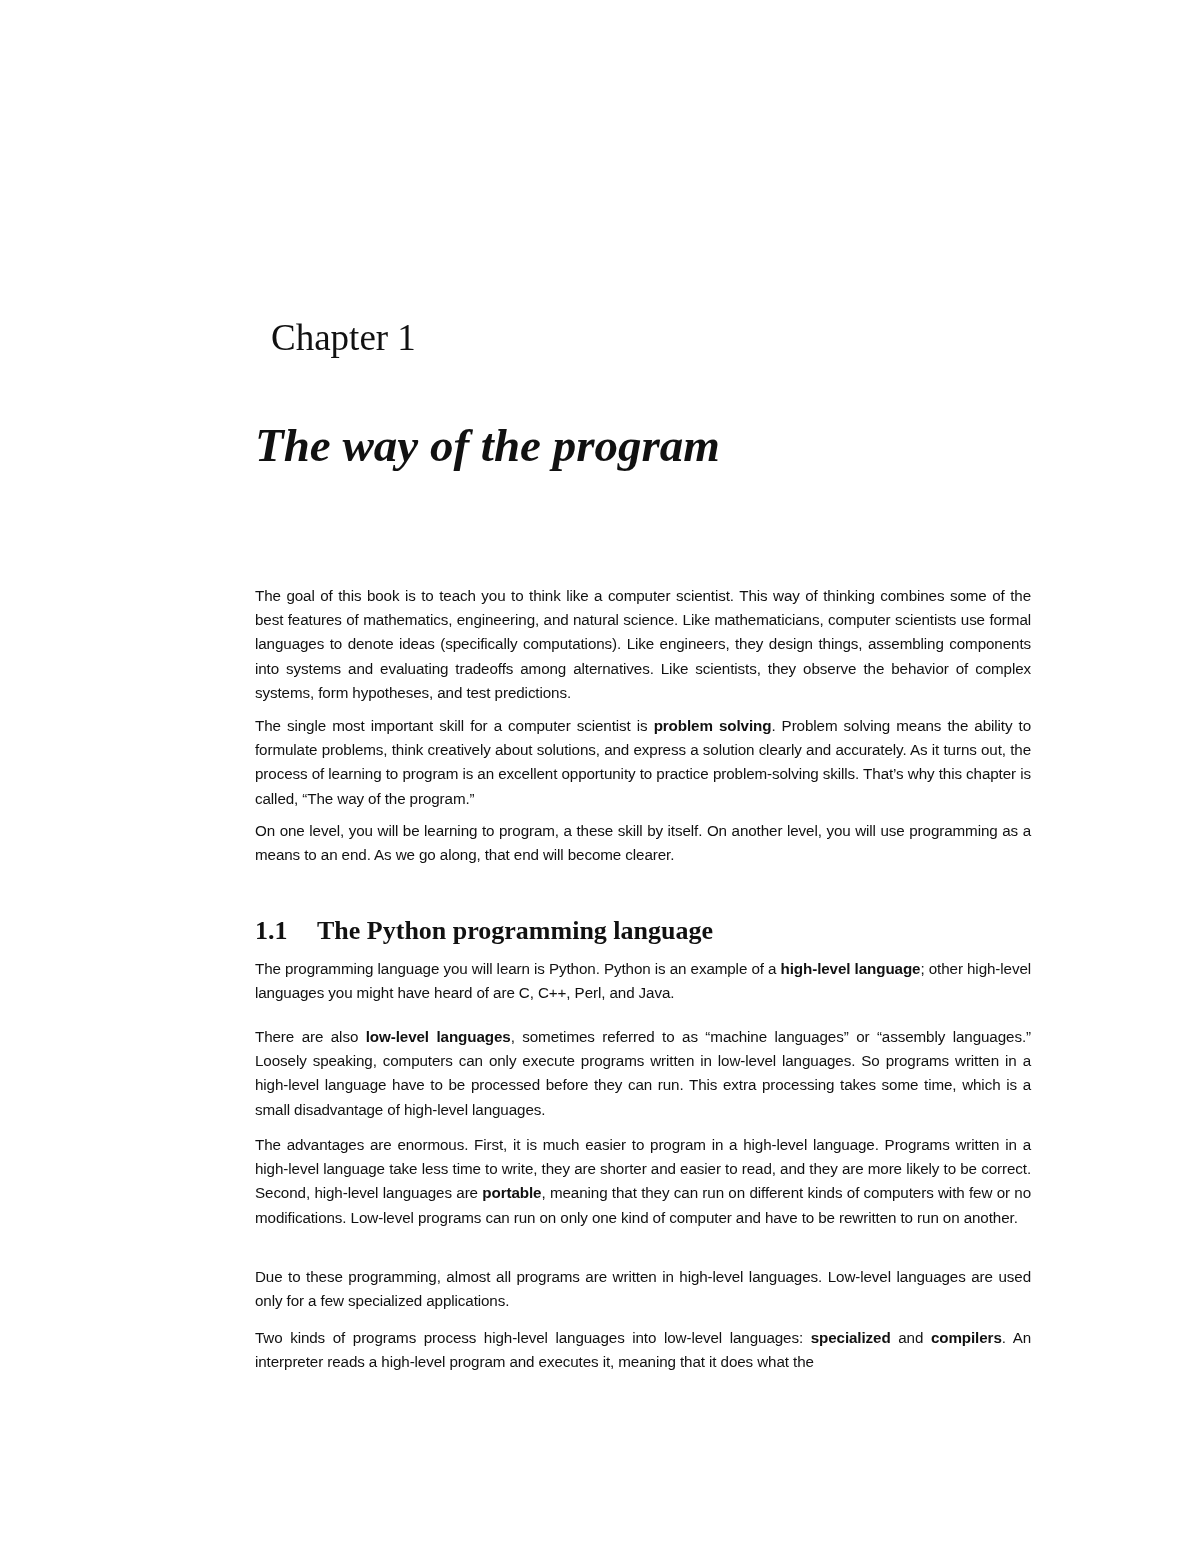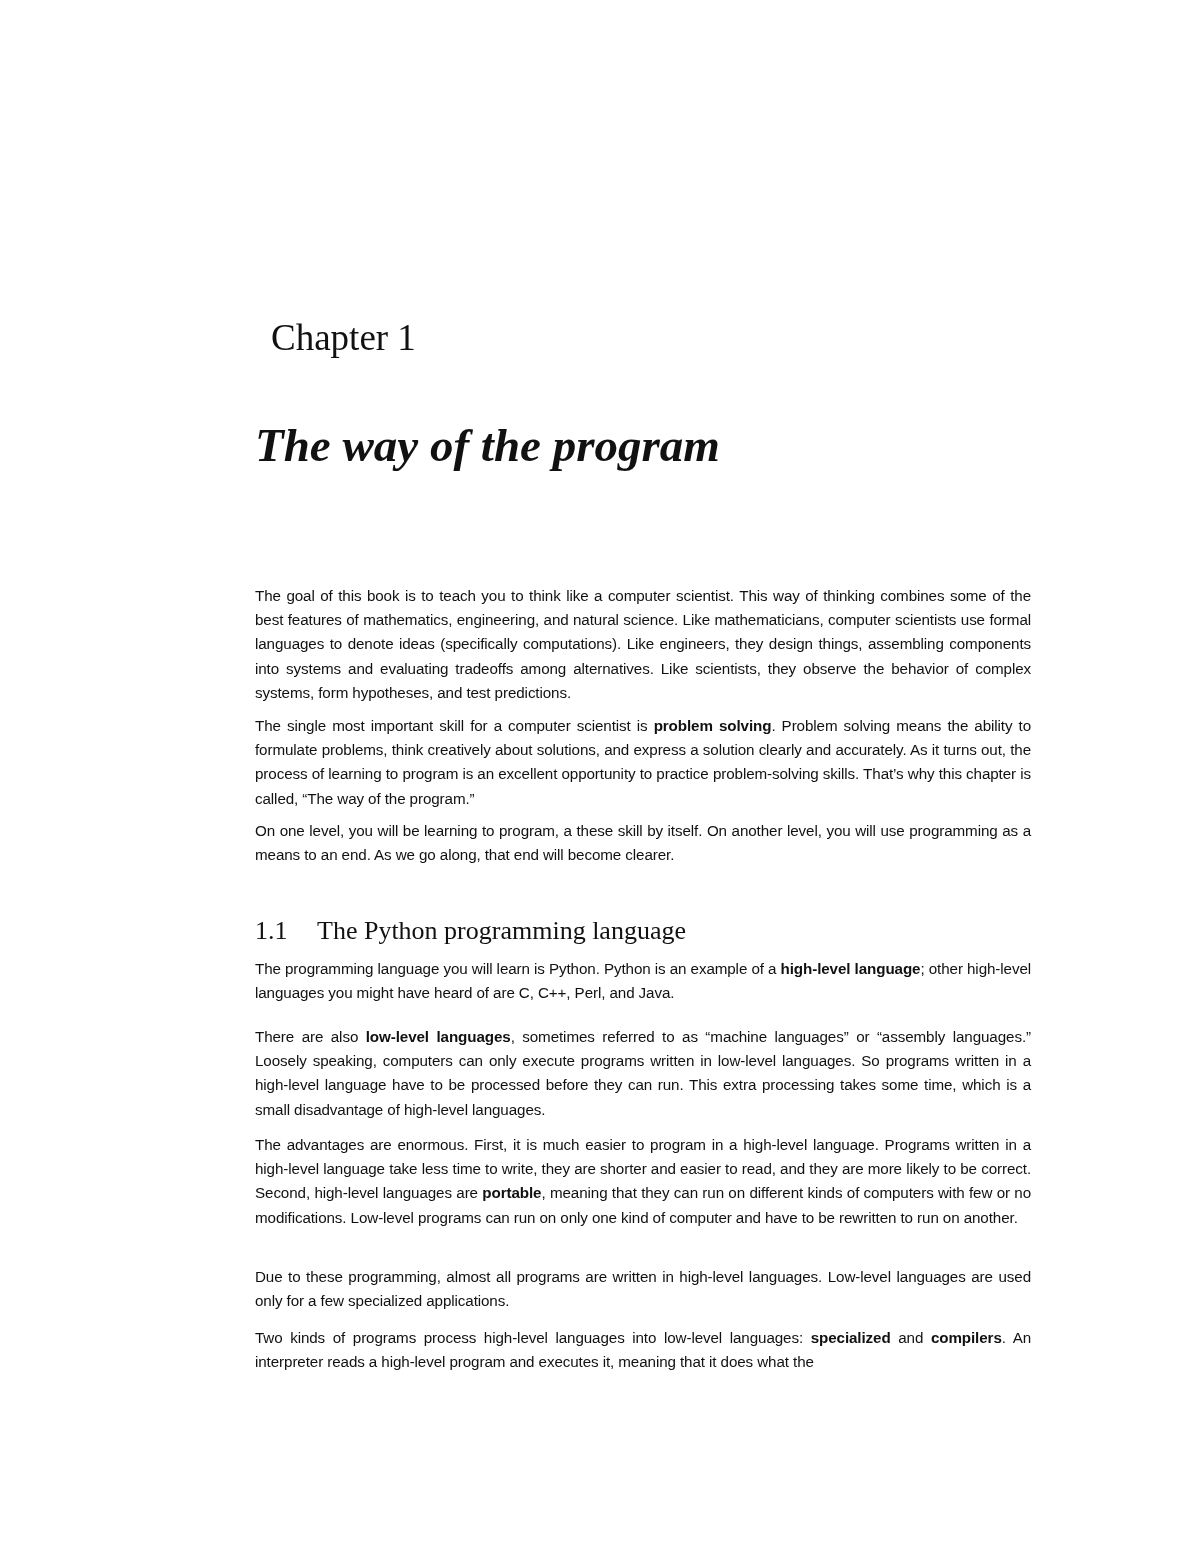--- a/index.html
+++ b/index.html
@@ -10,21 +10,21 @@
     margin: 16px;
   }
   .chapter-title {
     position: absolute; left: 255px; top: 418px;
     font-family: "Liberation Serif", serif; font-weight: bold; font-size: 47px; line-height: 54px;
     margin: 0;
     font-style: italic;
   }
   .section-title {
     position: absolute; left: 255px; top: 915px;
-    font-family: "Liberation Serif", serif; font-weight: normal; font-size: 26px; line-height: 32px;
+    font-family: "Liberation Serif", serif; font-weight: bold; font-size: 26px; line-height: 32px;
     margin: 0;
   }
   .section-title .num { display: inline-block; width: 62px; }
   .para {
     position: absolute; left: 255px; width: 776px;
     font-family: "Liberation Sans", sans-serif; font-size: 15.2px; line-height: 24.2px;
     text-align: justify; margin: 0; letter-spacing: -0.1px;
   }
   .para b { font-weight: bold; }
   .p1 { top: 564px; margin-top: 20px; }

